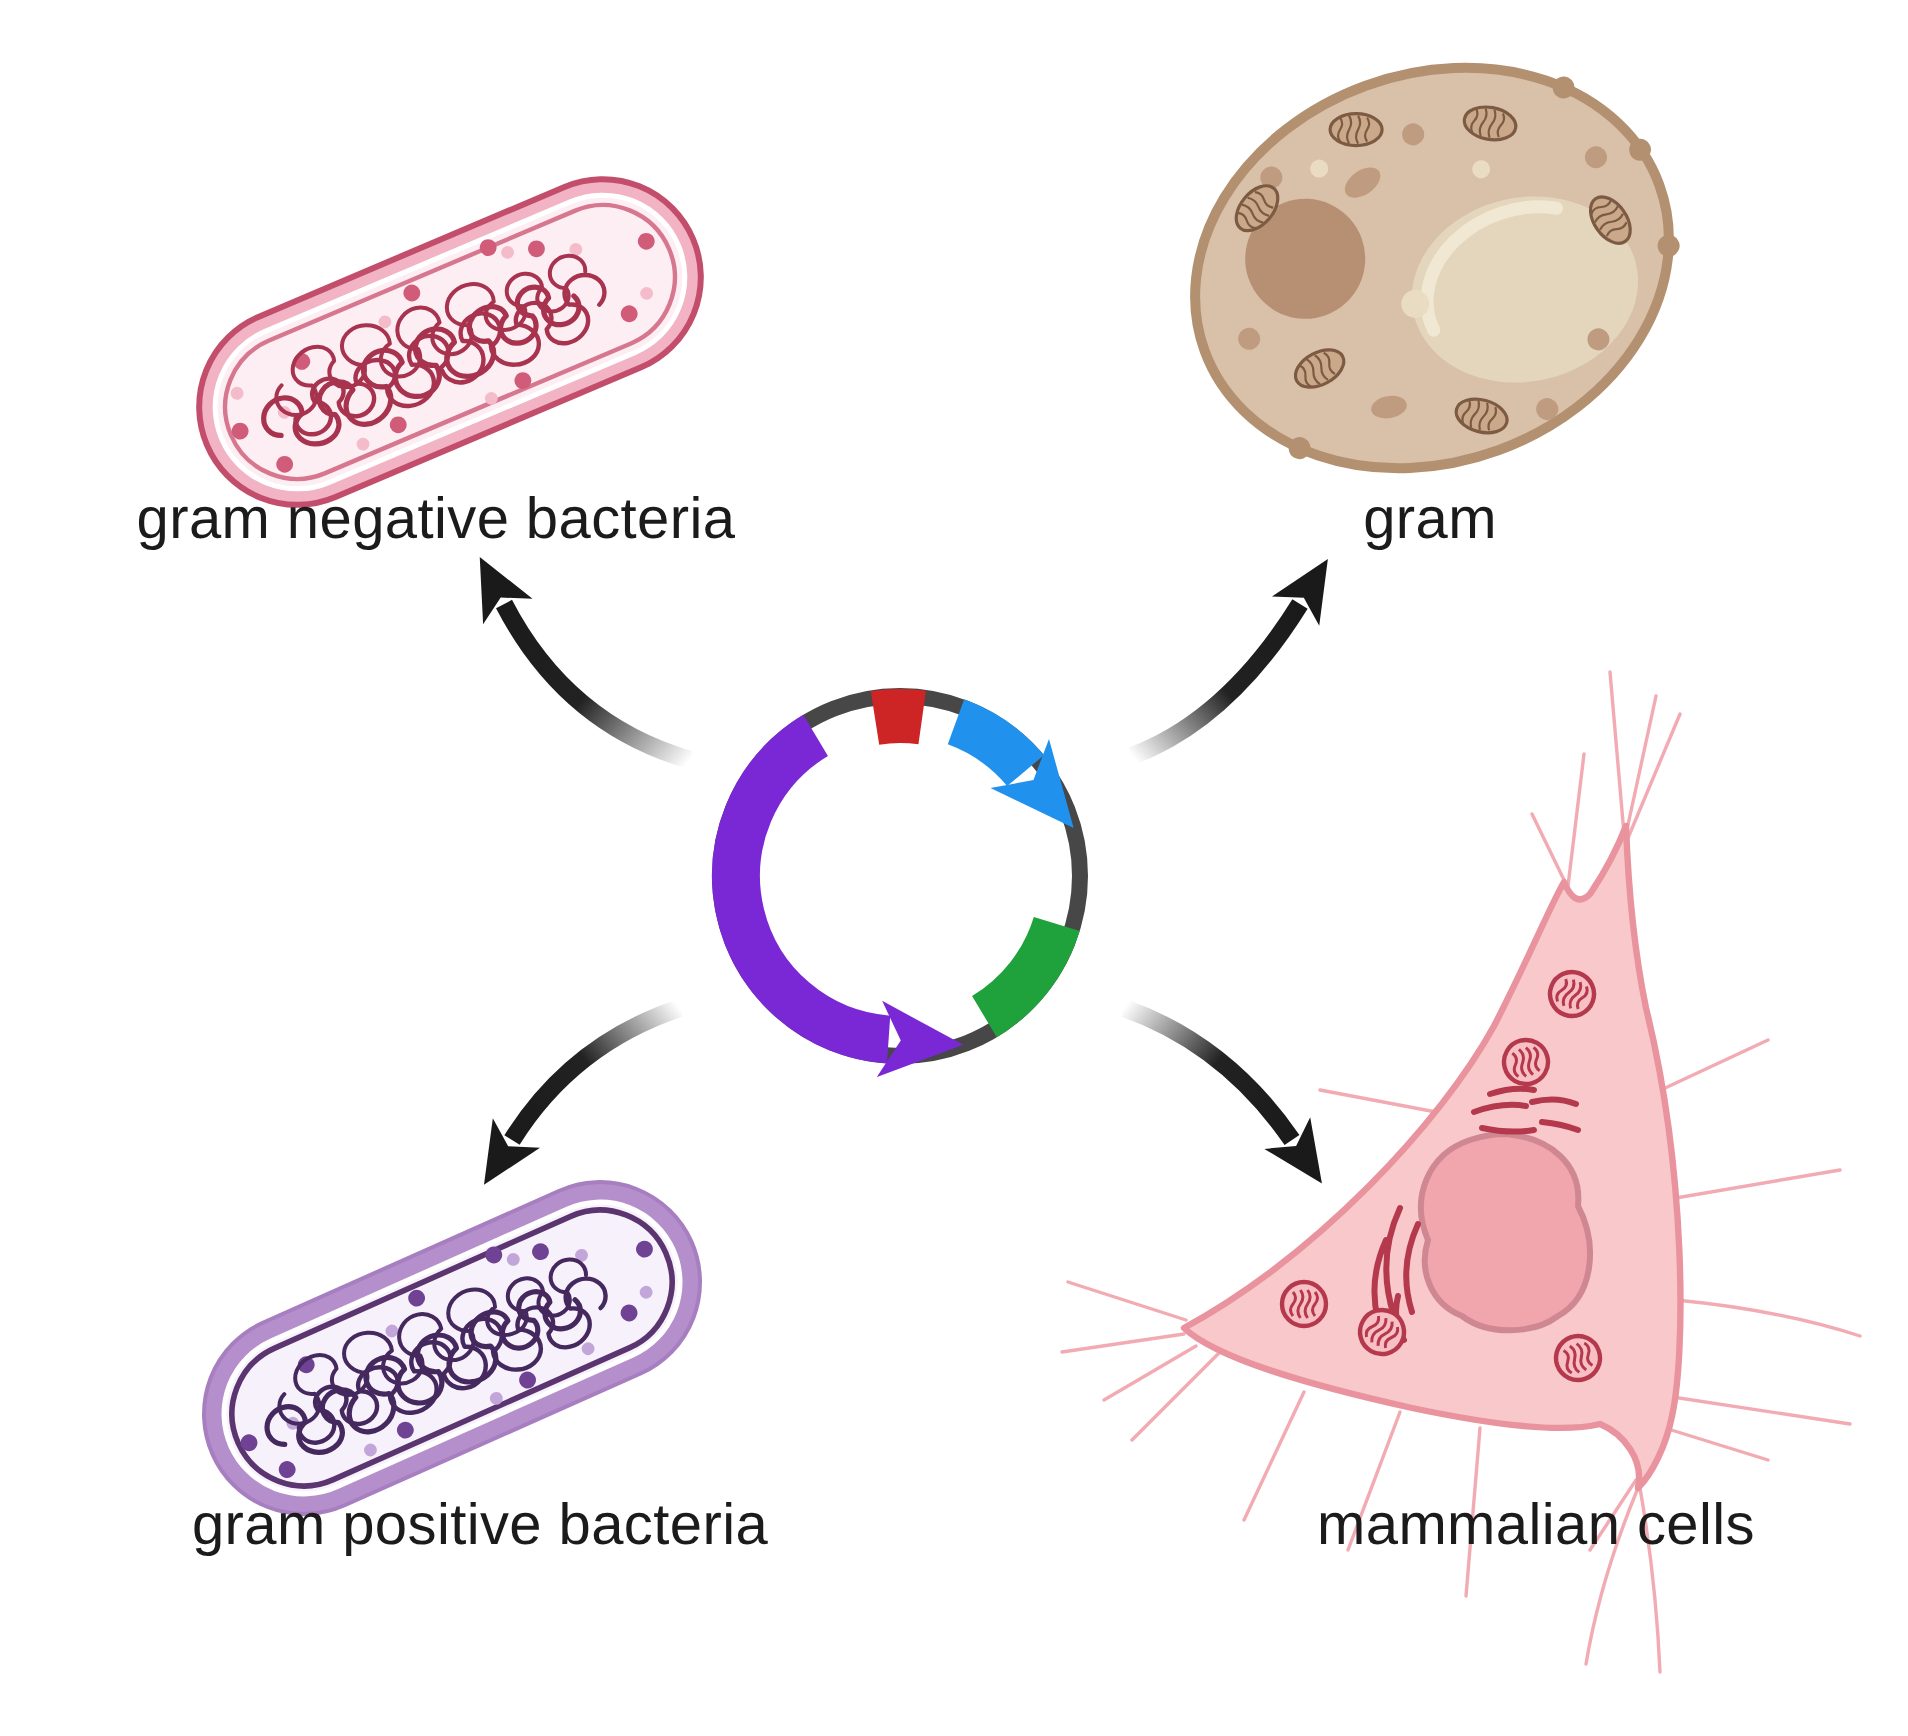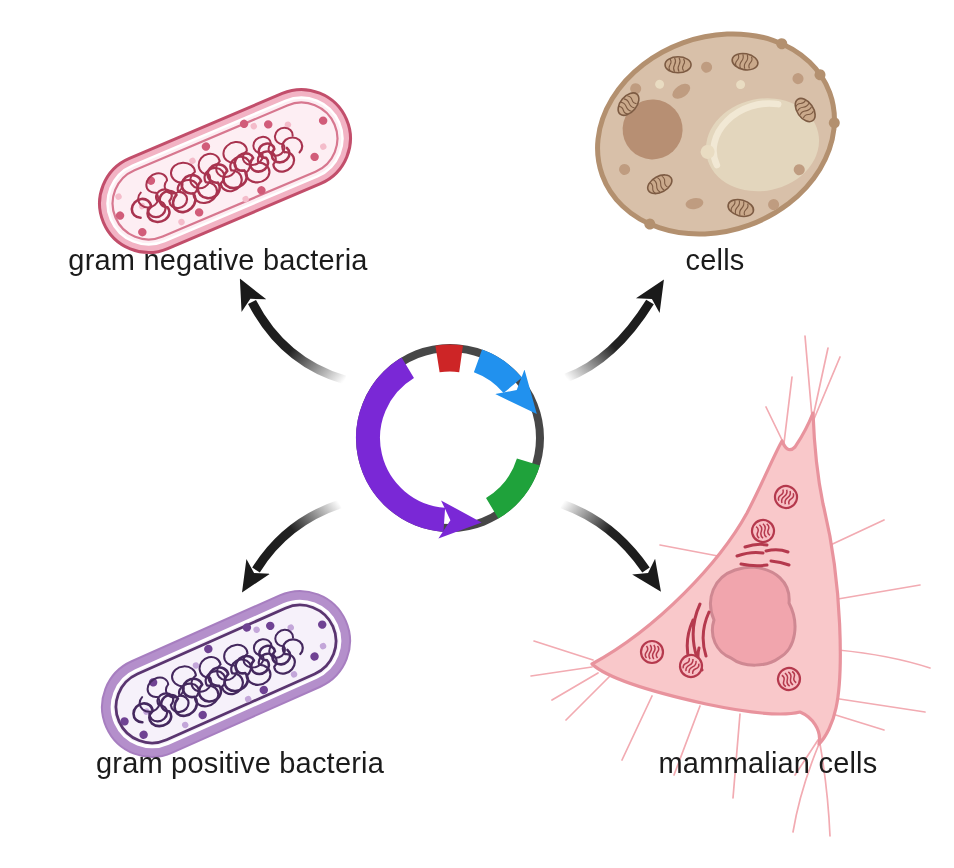--- a/index.html
+++ b/index.html
@@ -184,17 +184,17 @@
       <use href="#mito" transform="translate(786 497) rotate(20)"></use>
       <use href="#mito" transform="translate(763 531) rotate(-15)"></use>
       <use href="#mito" transform="translate(652 652)"></use>
       <use href="#mito" transform="translate(691 666) rotate(30)"></use>
       <use href="#mito" transform="translate(789 679) rotate(-20)"></use>
     </g>
   </g>
 </svg>
 
 <div class="cell-label" id="lbl-gn">gram negative bacteria</div>
-<div class="cell-label" id="lbl-y">cells</div>
+<div class="cell-label" id="lbl-y">gram</div>
 <div class="cell-label" id="lbl-gp">gram positive bacteria</div>
 <div class="cell-label" id="lbl-m">mammalian cells</div>
 
 </div>
 
 </body></html>

